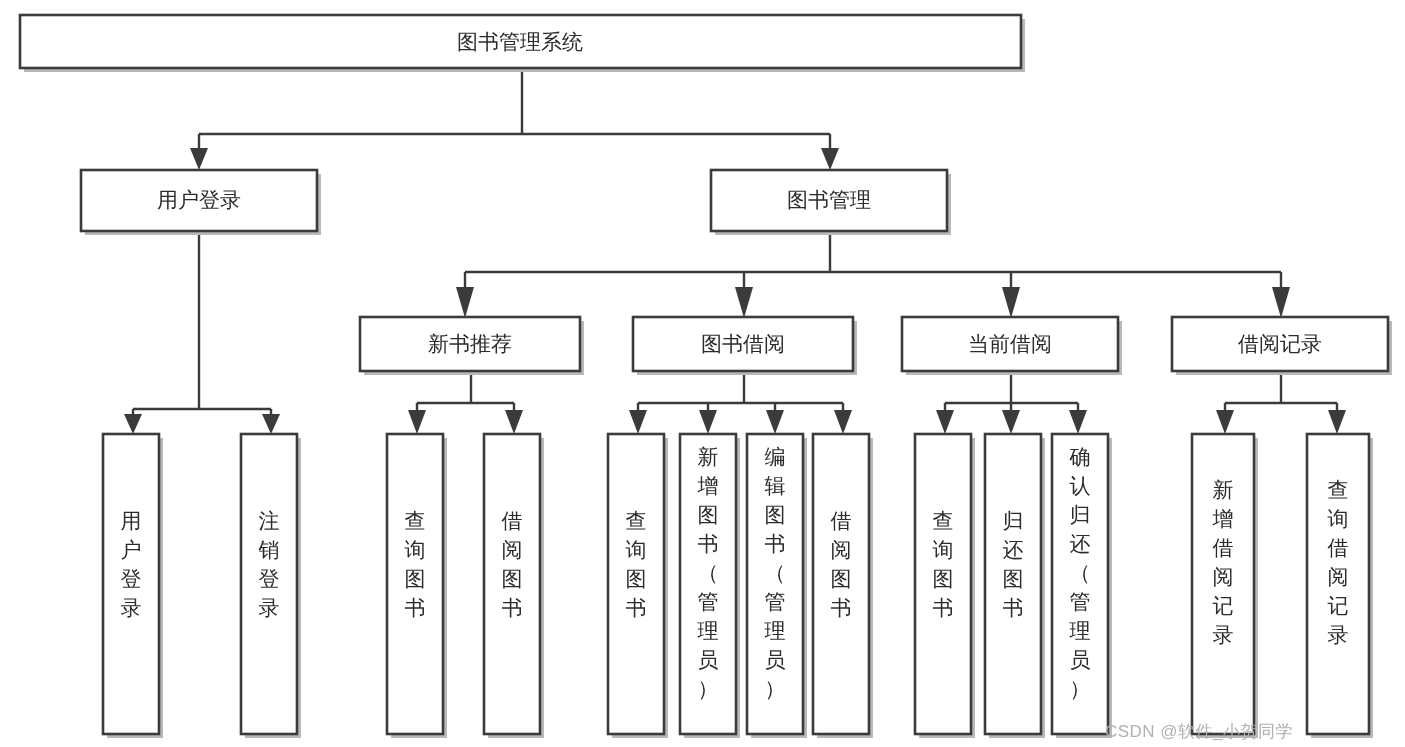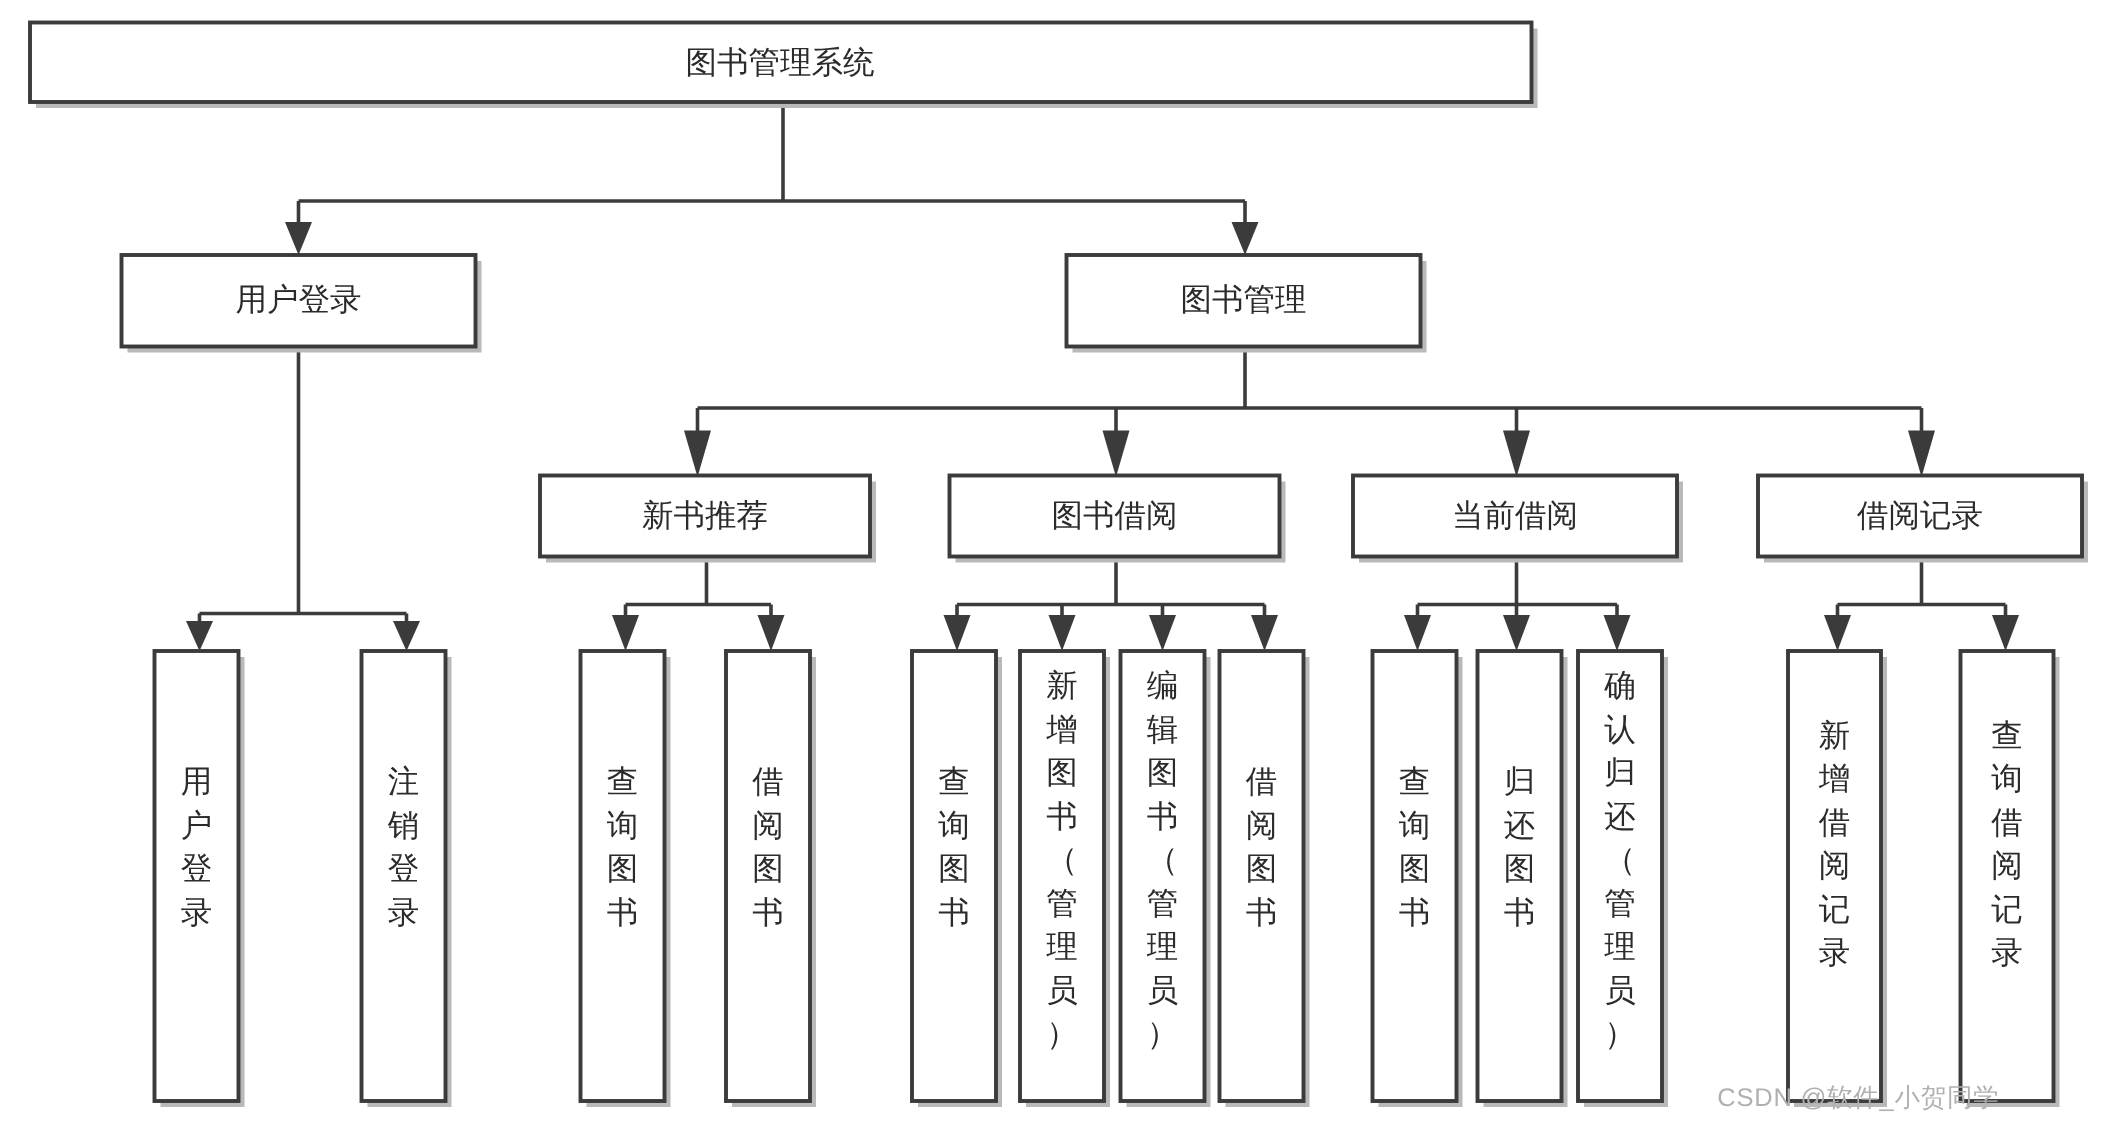--- a/index.html
+++ b/index.html
@@ -11,21 +11,20 @@
     width: 1405px;
     height: 747px;
     overflow: hidden;
     font-family: "Liberation Sans", "DejaVu Sans", sans-serif;
   }
   #diagram-root {
     position: relative;
     width: 1301px;
     height: 747px;
     background: #ffffff;
-    padding-left: 40px;
   }
   svg.diagram-canvas {
     position: absolute;
     top: 0;
     left: 0;
     width: 1405px;
     height: 747px;
     display: block;
   }
   .node-box {

